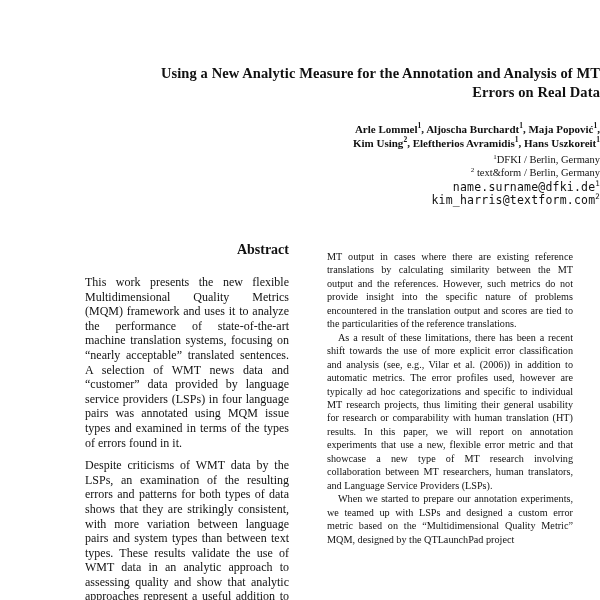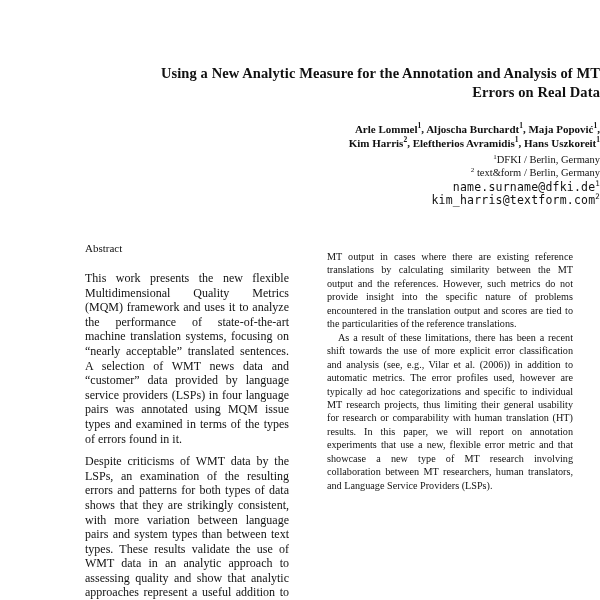--- a/index.html
+++ b/index.html
@@ -69,23 +69,23 @@
 
   
   .col-left {
     position: absolute;
     left: 85px;
     top: 242px;
     width: 204px;
   }
   .abstract-heading {
     margin: 0 0 17px 0;
-    text-align: left;
-    font-size: 11px;
-    font-weight: normal;
+    text-align: right;
+    font-size: 14px;
+    font-weight: bold;
   }
   .abs-p {
     margin: 0;
     font-size: 12px;
     line-height: 14.6px;
     text-align: justify;
     hyphens: auto;
     -webkit-hyphens: auto;
   }
   .abs-p + .abs-p { margin-top: 8px; }
@@ -114,21 +114,21 @@
 <div class="page">
 
   <header class="header">
     <h1 class="title">
       <span class="tline">Using a New Analytic Measure for the Annotation and Analysis of MT</span>
       <span class="tline">Errors on Real Data</span>
     </h1>
 
     <div class="authors">
       <div class="author-line"><span>Arle Lommel</span><sup>1</sup><span>, Aljoscha Burchardt</span><sup>1</sup><span>, Maja Popović</span><sup>1</sup><span>,</span></div>
-      <div class="author-line"><span>Kim Harris</span><sup>2</sup><span>, Eleftherios Avramidis</span><sup>1</sup><span>, Hans Uszkoreit</span><sup>1</sup></div>
+      <div class="author-line"><span>Kim Using</span><sup>2</sup><span>, Eleftherios Avramidis</span><sup>1</sup><span>, Hans Uszkoreit</span><sup>1</sup></div>
     </div>
 
     <div class="affils">
       <div class="affil"><sup>1</sup><span>DFKI / Berlin, Germany</span></div>
       <div class="affil"><sup>2</sup><span> text&amp;form / Berlin, Germany</span></div>
     </div>
 
     <div class="emails">
       <div class="email"><span>name.surname@dfki.de</span><sup>1</sup></div>
       <div class="email"><span>kim_harris@textform.com</span><sup>2</sup></div>
@@ -137,15 +137,16 @@
 
   <section class="col-left">
     <h2 class="abstract-heading">Abstract</h2>
     <p class="abs-p">This work presents the new flexible Multidimensional Quality Metrics (MQM) framework and uses it to analyze the performance of state-of-the-art machine translation systems, focusing on “nearly acceptable” translated sentences.  A selection of WMT news data and “customer” data provided by language service providers (LSPs) in four language pairs was annotated using MQM issue types and examined in terms of the types of errors found in it.</p>
     <p class="abs-p">Despite criticisms of WMT data by the LSPs, an examination of the resulting errors and patterns for both types of data shows that they are strikingly consistent, with more variation between language pairs and system types than between text types.  These results validate the use of WMT data in an analytic approach to assessing quality and show that analytic approaches represent a useful addition to more traditional assessment methodologies such as BLEU and METEOR.</p>
   </section>
 
   <section class="col-right">
     <p class="body-p">MT output in cases where there are existing reference translations by calculating similarity between the MT output and the references.  However, such metrics do not provide insight into the specific nature of problems encountered in the translation output and scores are tied to the particularities of the reference translations.</p>
     <p class="body-p indent">As a result of these limitations, there has been a recent shift towards the use of more explicit error classification and analysis (see, e.g., Vilar et al. (2006)) in addition to automatic metrics. The error profiles used, however are typically ad hoc categorizations and specific to individual MT research projects, thus limiting their general usability for research or comparability with human translation (HT) results.  In this paper, we will report on annotation experiments that use a new, flexible error metric and that showcase a new type of MT research involving collaboration between MT researchers, human translators, and Language Service Providers (LSPs).</p>
+    <p class="body-p indent">When we started to prepare our annotation experiments, we teamed up with LSPs and designed a custom error metric based on the “Multidimensional Quality Metric” MQM, designed by the QTLaunchPad project</p>
   </section>
 
 </div>
 
 </body></html>

